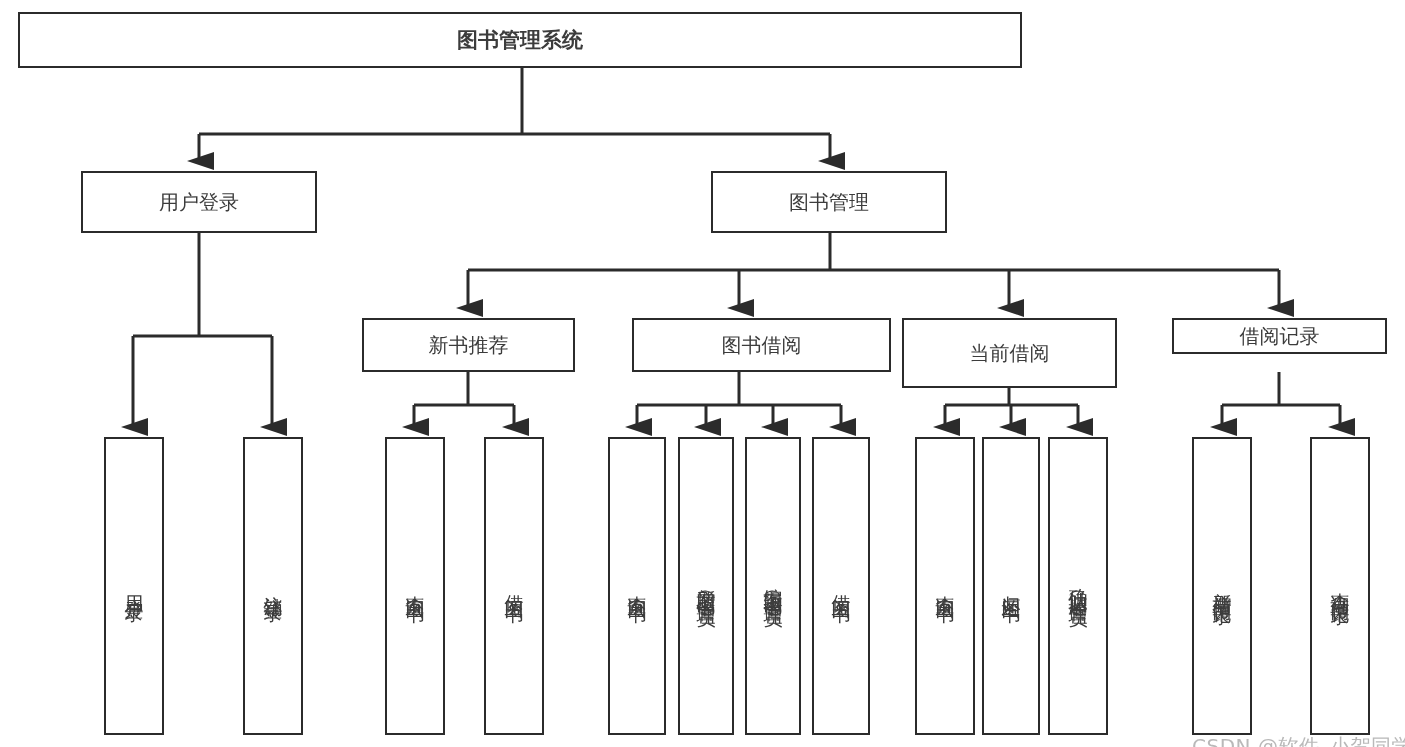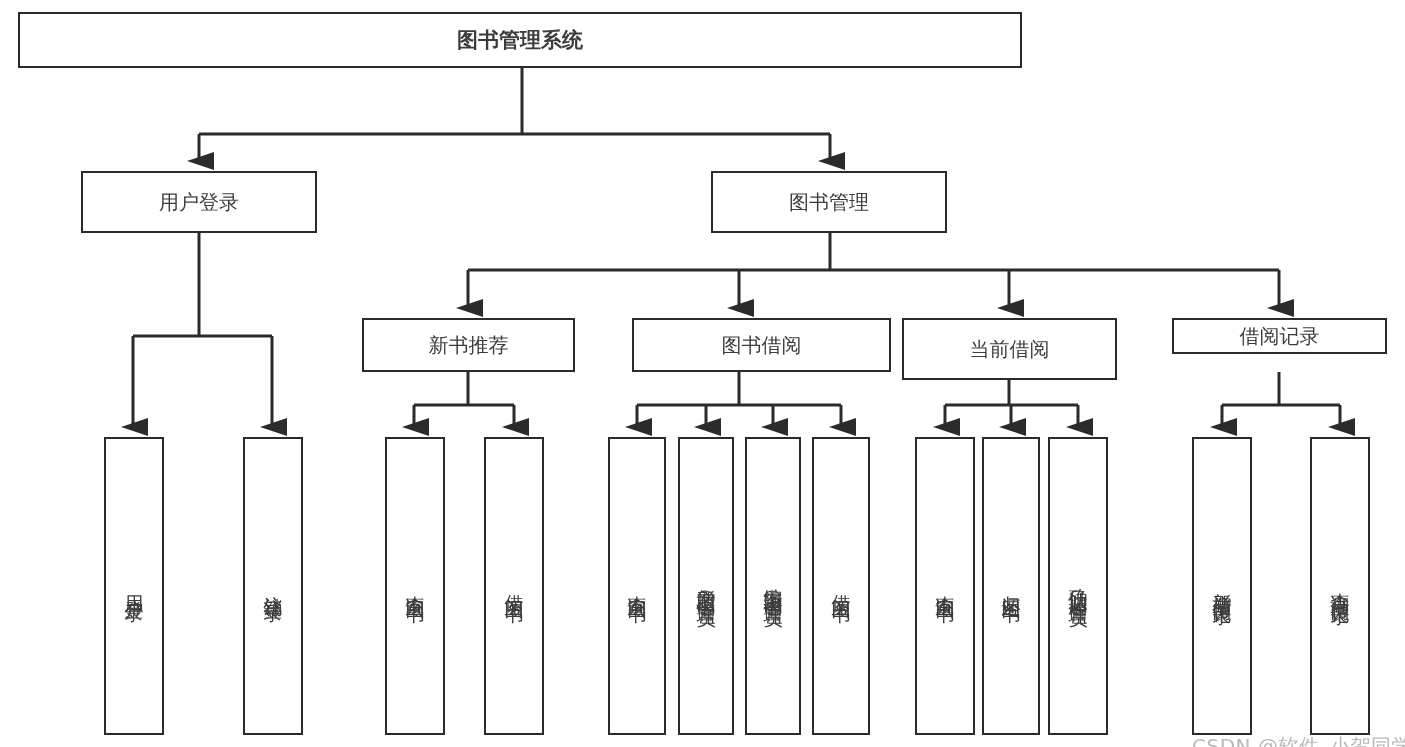--- a/index.html
+++ b/index.html
@@ -137,21 +137,21 @@
   <div class="node level1" style="left:711px; top:171px; width:236px; height:62px;">
     <span class="label">图书管理</span>
   </div>
 
   <div class="node level2" style="left:362px; top:318px; width:213px; height:54px;">
     <span class="label">新书推荐</span>
   </div>
   <div class="node level2" style="left:632px; top:318px; width:259px; height:54px;">
     <span class="label">图书借阅</span>
   </div>
-  <div class="node level2" style="left:902px; top:318px; width:215px; height:62px;">
+  <div class="node level2" style="left:902px; top:318px; width:215px; height:70px;">
     <span class="label">当前借阅</span>
   </div>
   <div class="node level2" style="left:1172px; top:318px; width:215px; height:36px;">
     <span class="label">借阅记录</span>
   </div>
 
   <div class="node leaf" style="left:104px; top:437px; width:60px; height:298px;">
     <span class="label">用户登录</span>
   </div>
   <div class="node leaf" style="left:243px; top:437px; width:60px; height:298px;">

